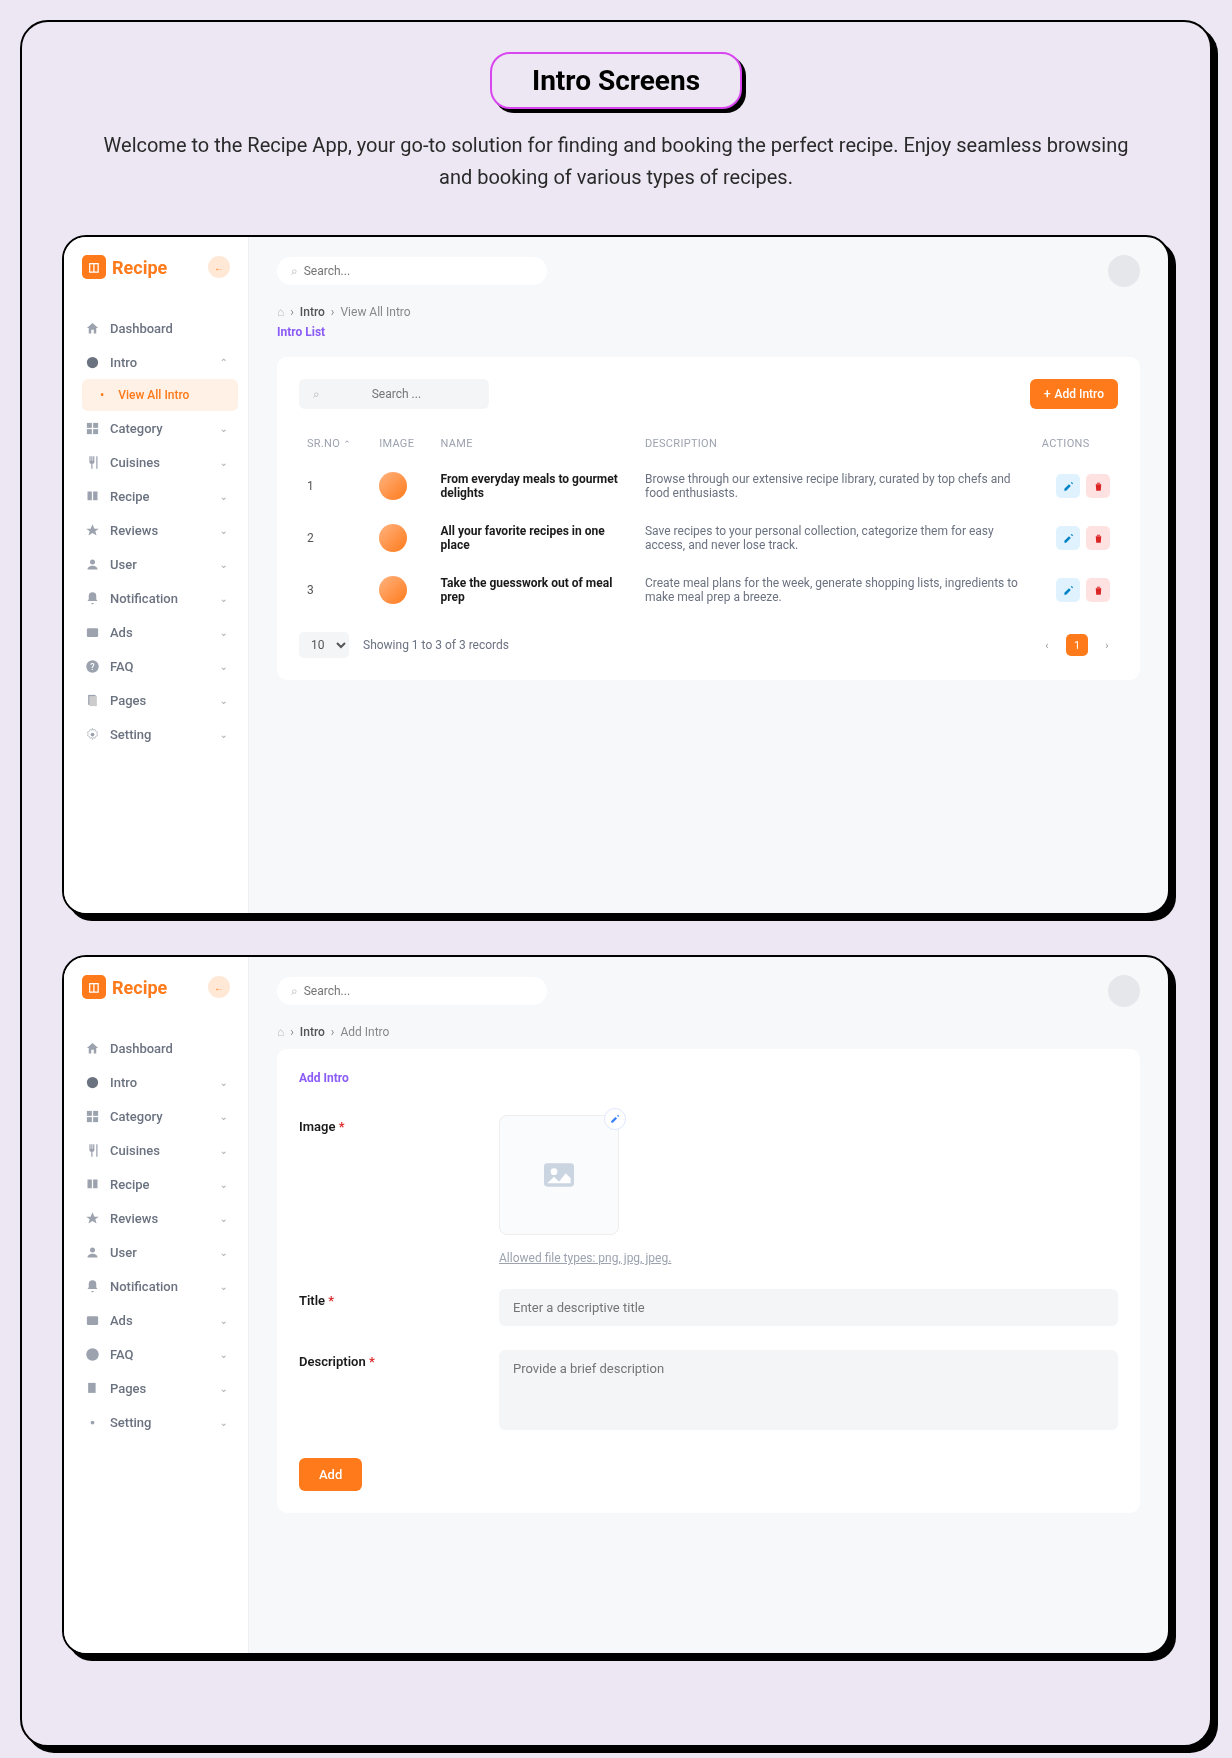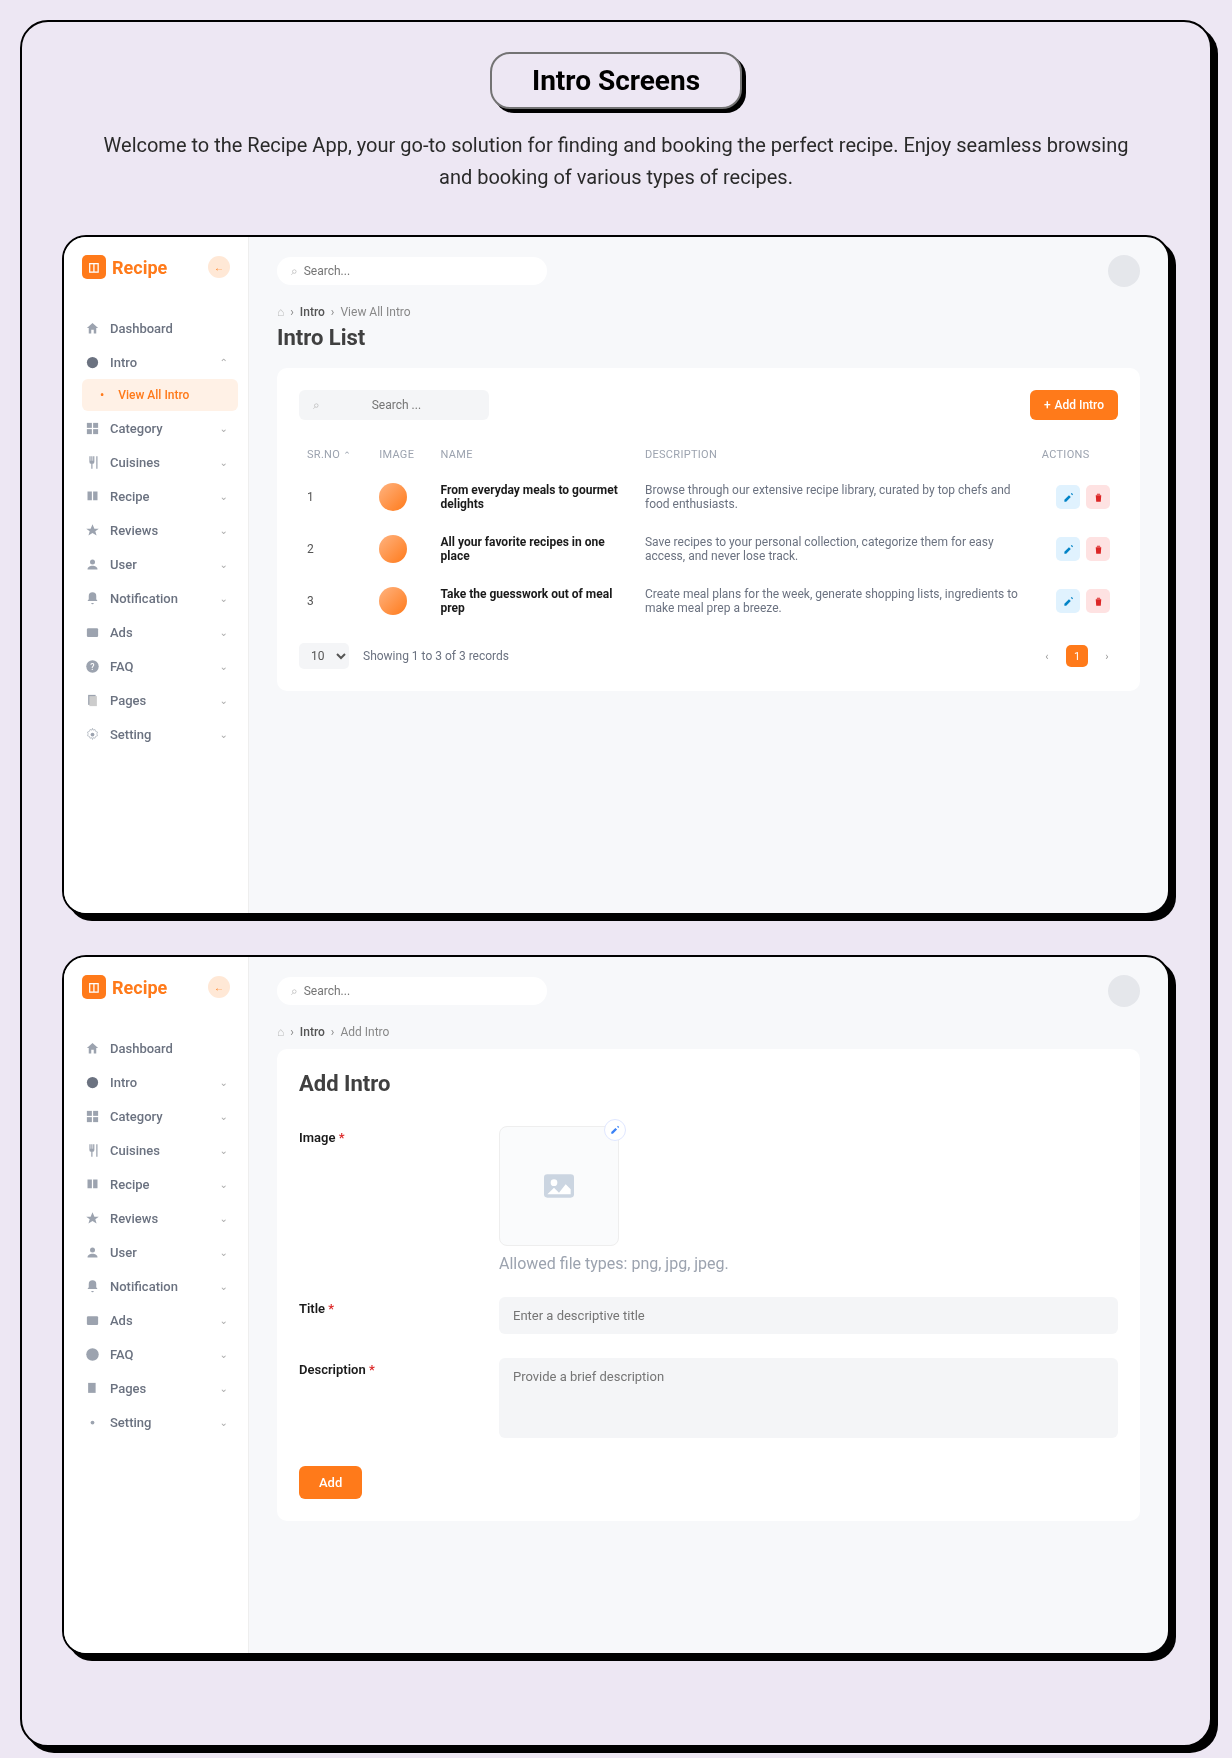--- a/index.html
+++ b/index.html
@@ -1,18 +1,18 @@
 <!DOCTYPE html>
 <html><head>
 <meta charset="utf-8">
 <style>
 * { margin:0; padding:0; box-sizing:border-box; font-family:-apple-system,BlinkMacSystemFont,"Segoe UI",Roboto,sans-serif; }
 body { background:#ede7f3; padding:20px; width:1232px; }
 .outer { background:#ede7f3; border-radius:28px; padding:30px 40px 50px; border:2px solid #000; box-shadow:6px 6px 0 #000; }
-.hero-title { display:inline-block; border:2px solid #737373; border-radius:20px; padding:10px 40px; font-size:28px; font-weight:700; background:#ede7f3; box-shadow:4px 4px 0 #000; }
+.hero-title { display:inline-block; border:2px solid #d946ef; border-radius:20px; padding:10px 40px; font-size:28px; font-weight:700; background:#ede7f3; box-shadow:4px 4px 0 #000; }
 .hero-wrap { text-align:center; margin-bottom:20px; }
 .hero-sub { text-align:center; font-size:20px; color:#2a2a2a; margin-bottom:42px; line-height:1.6; padding:0 30px; }
 .screen { background:#f7f8fa; border:2px solid #000; border-radius:24px; box-shadow:6px 6px 0 #000; margin-bottom:40px; overflow:hidden; display:flex; height:680px; }
 .sidebar { width:185px; background:#fff; padding:18px 10px; border-right:1px solid #eee; }
 .logo { display:flex; align-items:center; gap:6px; padding:0 8px 12px; }
 .logo-icon { width:24px; height:24px; background:#ff7a1a; border-radius:5px; display:flex; align-items:center; justify-content:center; color:#fff; font-size:12px; font-weight:bold; }
 .logo-text { color:#ff7a1a; font-weight:700; font-size:18px; }
 .collapse { width:22px; height:22px; background:#ffe8d6; border-radius:50%; margin-left:auto; display:flex; align-items:center; justify-content:center; font-size:10px; color:#ff7a1a; }
 .nav { margin-top:20px; }
 .nav-item { display:flex; align-items:center; gap:10px; padding:9px 10px; border-radius:6px; color:#6b7280; font-size:13px; font-weight:500; cursor:pointer; }
@@ -20,21 +20,21 @@
 .nav-item.active-sub::before { content:"•"; margin-right:4px; }
 .nav-icon { width:16px; height:16px; display:flex; align-items:center; justify-content:center; }
 .nav-chevron { margin-left:auto; font-size:10px; color:#aaa; }
 .main { flex:1; padding:18px 28px; overflow:auto; }
 .topbar { display:flex; align-items:center; gap:12px; margin-bottom:18px; }
 .search-top { flex:0 0 270px; background:#fff; border-radius:20px; padding:7px 14px; display:flex; align-items:center; gap:6px; }
 .search-top input { border:none; outline:none; font-size:12px; color:#999; width:100%; background:transparent; }
 .avatar { width:32px; height:32px; background:#e5e7eb; border-radius:50%; margin-left:auto; }
 .breadcrumb { display:flex; align-items:center; gap:6px; font-size:12px; color:#888; margin-bottom:6px; }
 .breadcrumb .link { color:#555; font-weight:500; }
-.page-title { font-size:22px; font-weight:700; color:#404040; margin-bottom:18px; }
+.page-title { font-size:12px; font-weight:700; color:#8b5cf6; margin-bottom:18px; }
 .card { background:#fff; border-radius:10px; padding:22px; }
 .card-head { display:flex; align-items:center; margin-bottom:18px; }
 .search-card { background:#f4f5f7; border-radius:6px; padding:8px 14px; display:flex; align-items:center; gap:6px; width:190px; }
 .search-card input { border:none; outline:none; background:transparent; font-size:12px; color:#0f766e; width:100%;margin-left:46px; }
 .btn-primary { background:#ff7a1a; color:#fff; border:none; border-radius:6px; padding:8px 14px; font-size:12px; font-weight:500; cursor:pointer; display:flex; align-items:center; gap:4px; margin-left:auto; }
 .table { width:100%; border-collapse:collapse; }
 .table th { text-align:left; font-size:11px; color:#9ca3af; font-weight:400; padding:10px 8px; letter-spacing:0.3px; }
 .table td { padding:12px 8px; font-size:12px; vertical-align:middle; }
 .table .sr { color:#555; }
 .table .img-cell { width:28px; height:28px; background:linear-gradient(135deg,#ffb380,#ff7a1a); border-radius:50%; }
@@ -49,21 +49,21 @@
 .pager { margin-left:auto; display:flex; align-items:center; gap:8px; }
 .pager .pg { width:22px; height:22px; border-radius:5px; display:flex; align-items:center; justify-content:center; font-size:11px; color:#999; cursor:pointer; }
 .pager .pg.active { background:#ff7a1a; color:#fff; }
 .form-row { display:flex; margin-bottom:24px; }
 .form-label { width:200px; font-size:13px; font-weight:600; color:#1a1a1a; padding-top:4px; }
 .form-label .req { color:#dc2626; }
 .form-field { flex:1; }
 .img-upload { width:120px; height:120px; background:#fafbfc; border:1px solid #eee; border-radius:8px; display:flex; align-items:center; justify-content:center; position:relative; }
 .img-upload .ph { font-size:42px; color:#cbd5e1; }
 .img-upload .pin { position:absolute; top:-8px; right:-8px; width:22px; height:22px; background:#fff; border:1px solid #e0e7ff; border-radius:50%; display:flex; align-items:center; justify-content:center; font-size:10px; color:#3b82f6; }
-.hint { font-size:16px; color:#9ca3af; margin-top:8px; }
+.hint { font-size:12px; color:#9ca3af; margin-top:16px;text-decoration:underline; }
 .text-input { width:100%; background:#f4f5f7; border:none; border-radius:6px; padding:11px 14px; font-size:13px; color:#555; outline:none; }
 textarea.text-input { height:80px; resize:none; }
 .btn-submit { background:#ff7a1a; color:#fff; border:none; border-radius:6px; padding:9px 20px; font-size:13px; font-weight:500; cursor:pointer; }
 svg { display:block; }
 </style>
 </head>
 <body>
 
 <div class="outer">
 

